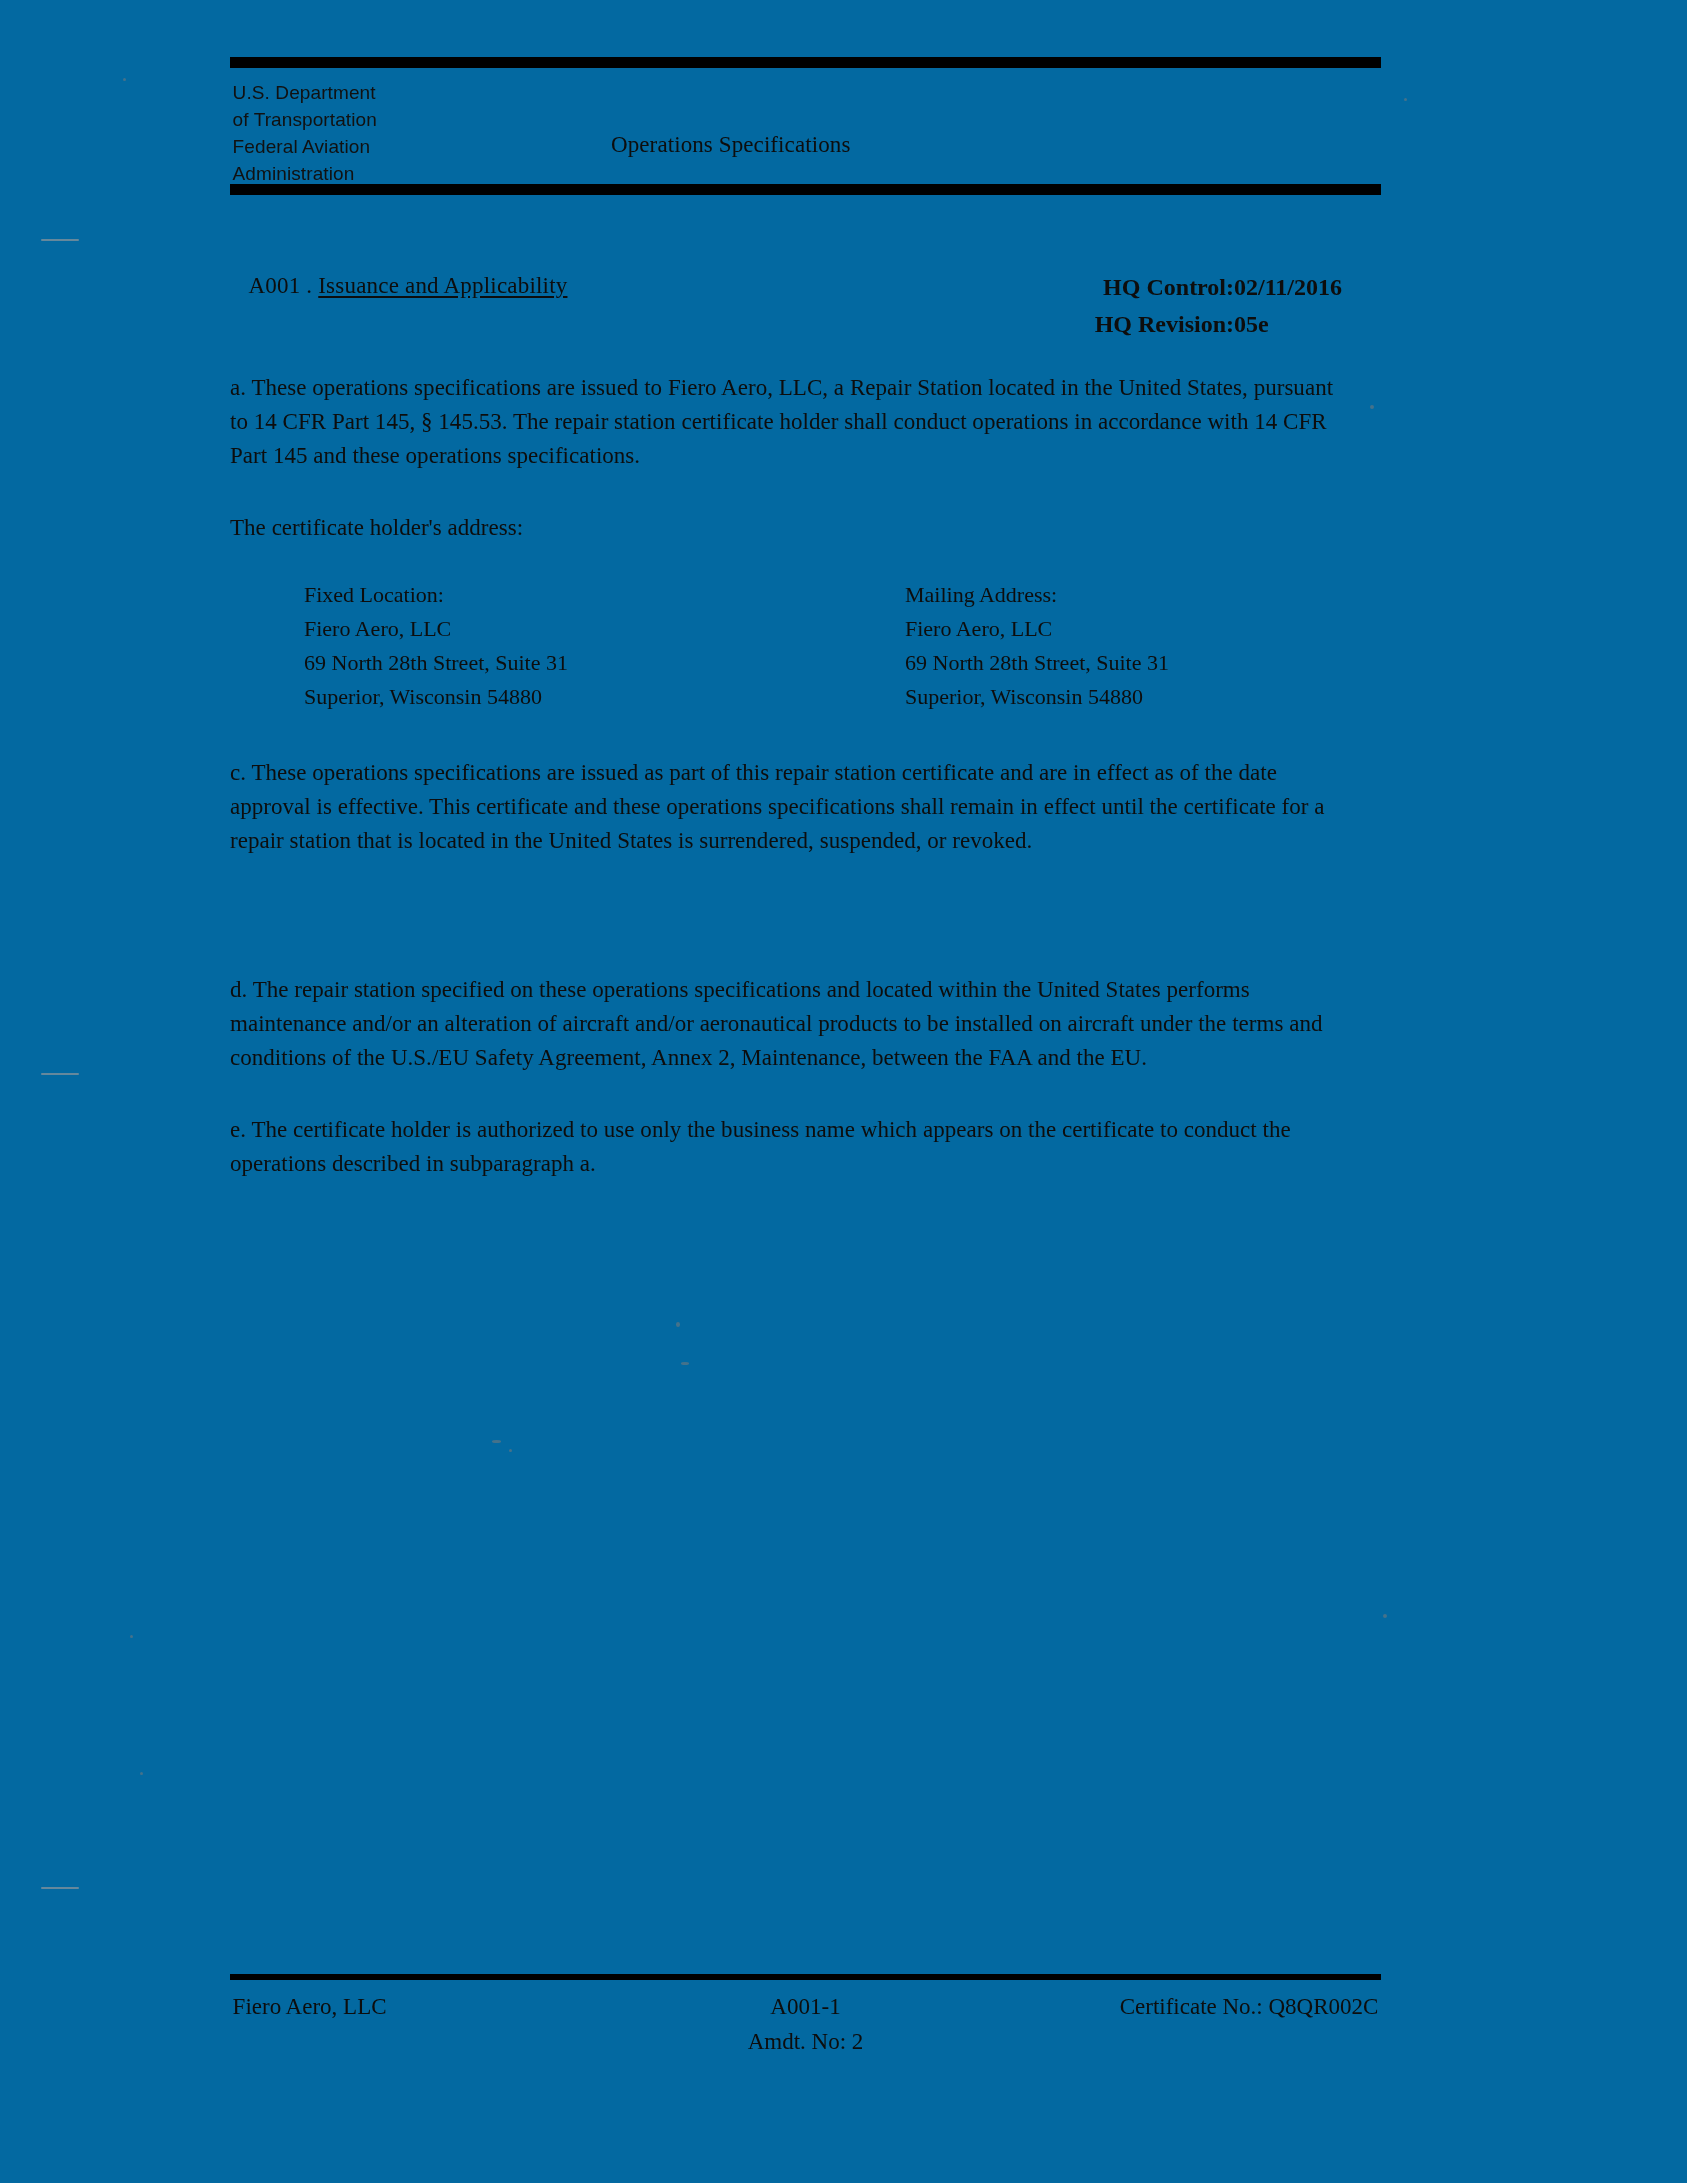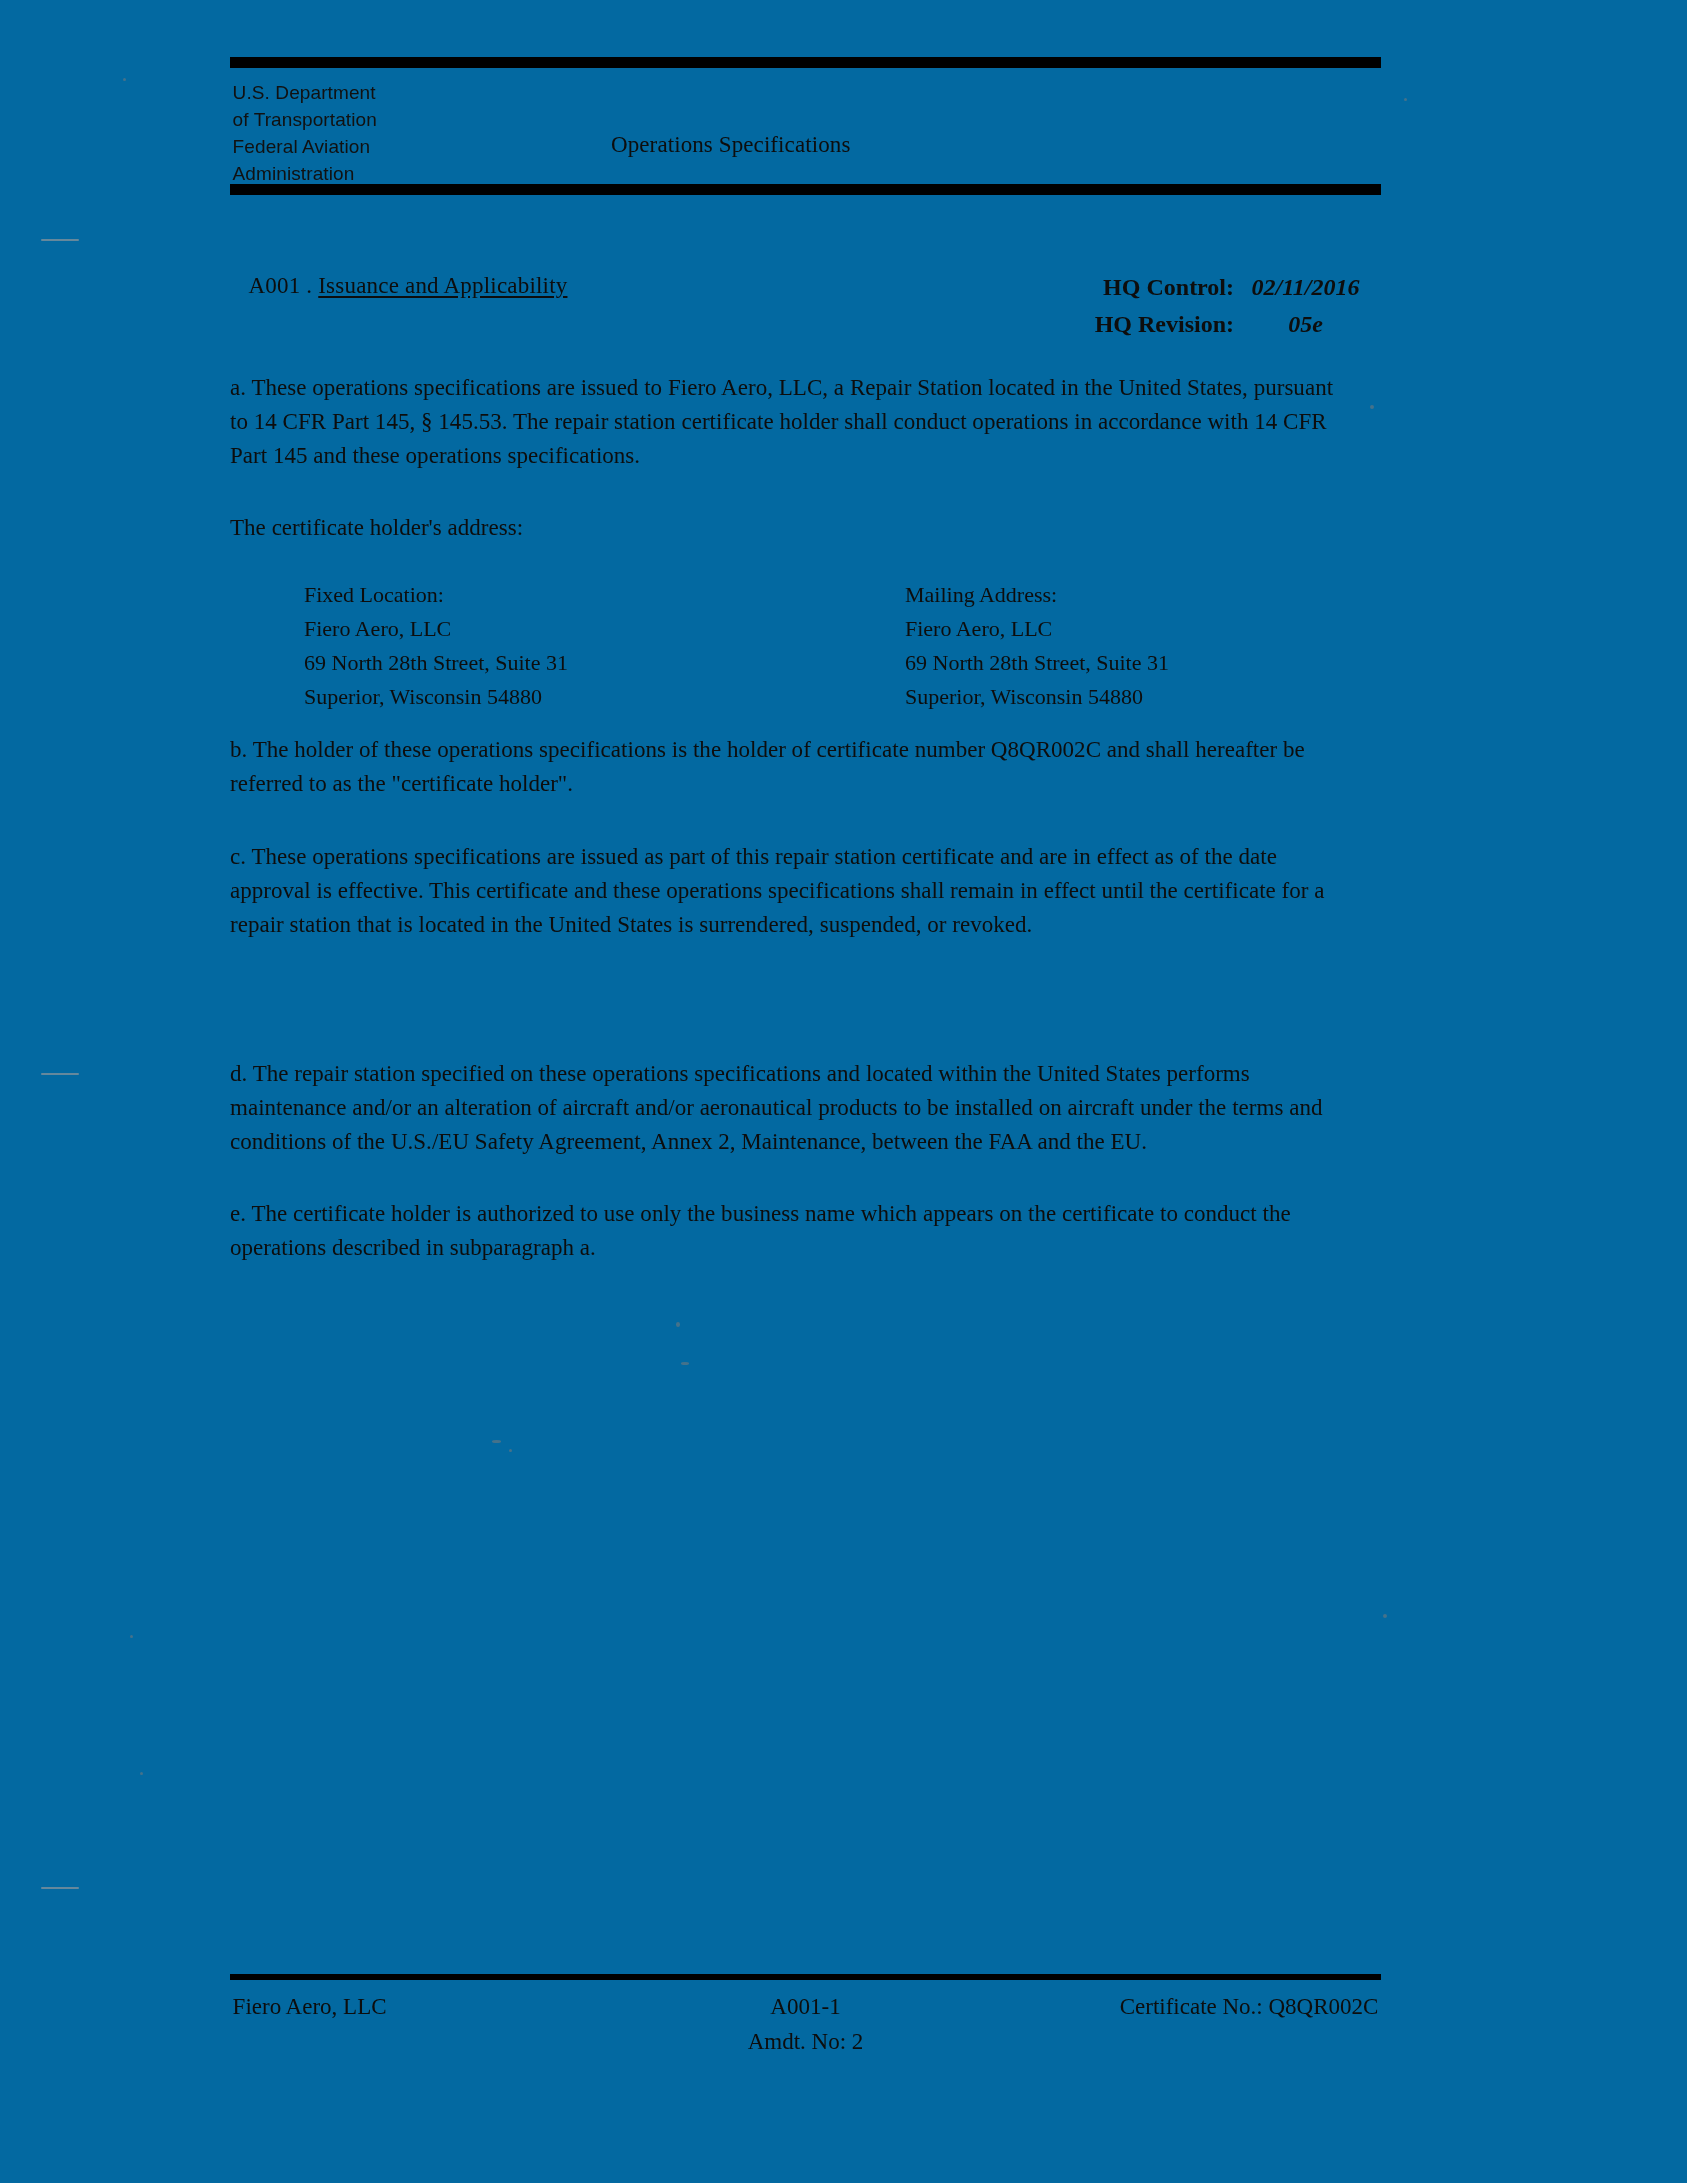--- a/index.html
+++ b/index.html
@@ -90,22 +90,21 @@
     white-space: nowrap;
   }
   .hq-row {
     display: flex;
     justify-content: flex-end;
   }
   .hq-label { text-align: left; }
   .hq-value {
     display: inline-block;
     width: 143px;
-    text-align: center;
-    font-style: italic;
+    text-align: left;
   }
 
   
   .body-block { margin-top: 29px; }
 
   p.para {
     margin: 16px 0 0 0;
     font-size: 23px;
     line-height: 34px;
     letter-spacing: 0.03px;
@@ -243,21 +242,20 @@
           <div>Superior, Wisconsin 54880</div>
         </div>
         <div class="addr-col mailing">
           <div>Mailing Address:</div>
           <div>Fiero Aero, LLC</div>
           <div>69 North 28th Street, Suite 31</div>
           <div>Superior, Wisconsin 54880</div>
         </div>
       </div>
 
-      <p class="para">b.   The holder of these operations specifications is the holder of certificate number Q8QR002C and shall hereafter be referred to as the "certificate holder".</p>
 
       <div class="gap-sm"></div>
 
       <p class="para">c.   These operations specifications are issued as part of this repair station certificate and are in effect as of the date approval is effective.   This certificate and these operations specifications shall remain in effect until the certificate for a repair station that is located in the United States is surrendered, suspended, or revoked.</p>
 
       <div class="gap-lg"></div>
 
       <p class="para">d.   The repair station specified on these operations specifications and located within the United States performs maintenance and/or an alteration of aircraft and/or aeronautical products to be installed on aircraft under the terms and conditions of the U.S./EU Safety Agreement, Annex 2, Maintenance, between the FAA and the EU.</p>
 
       <div class="gap-sm"></div>

